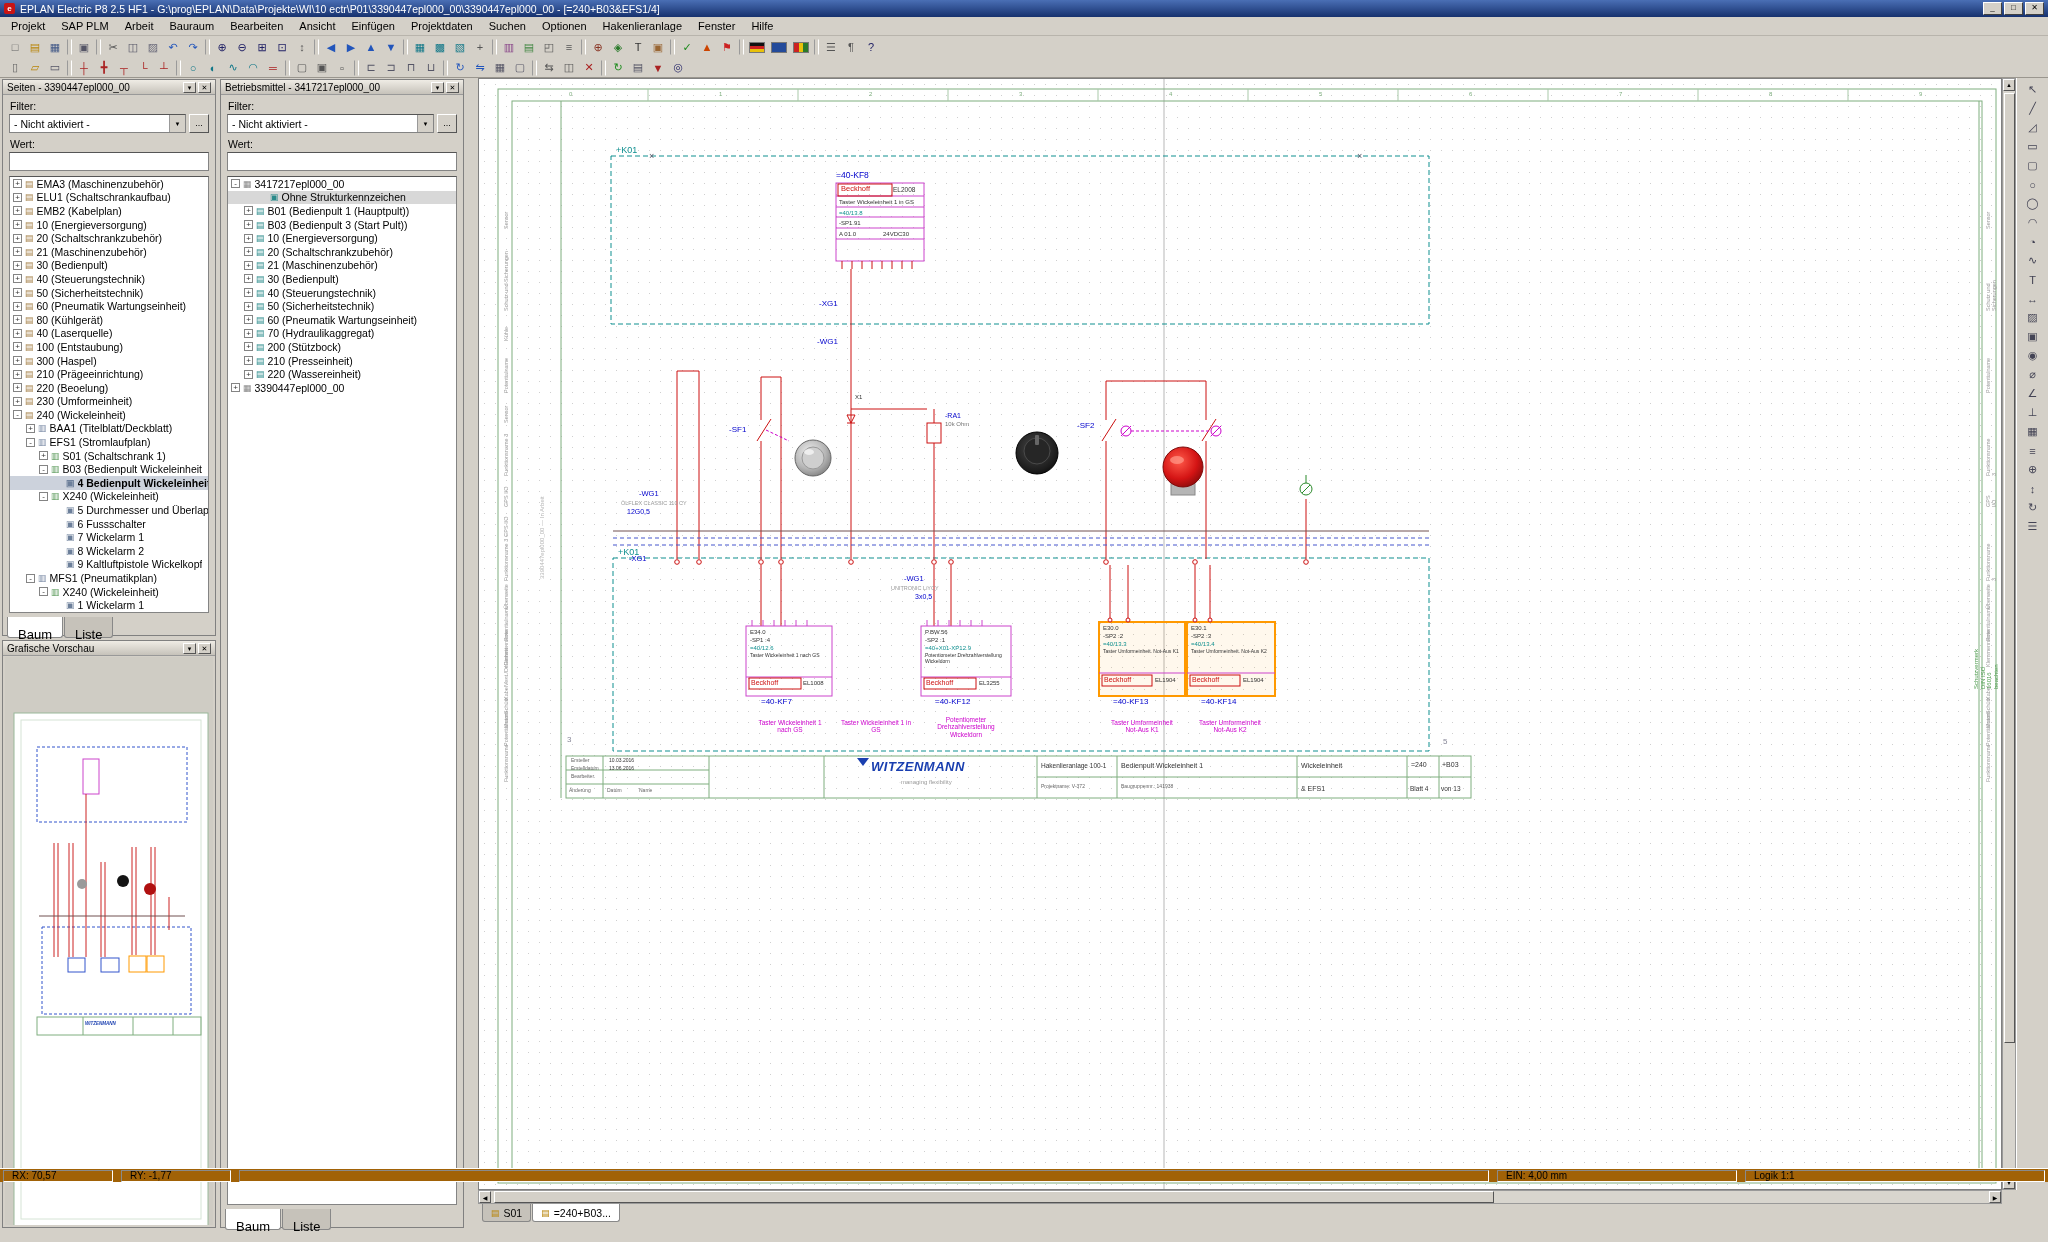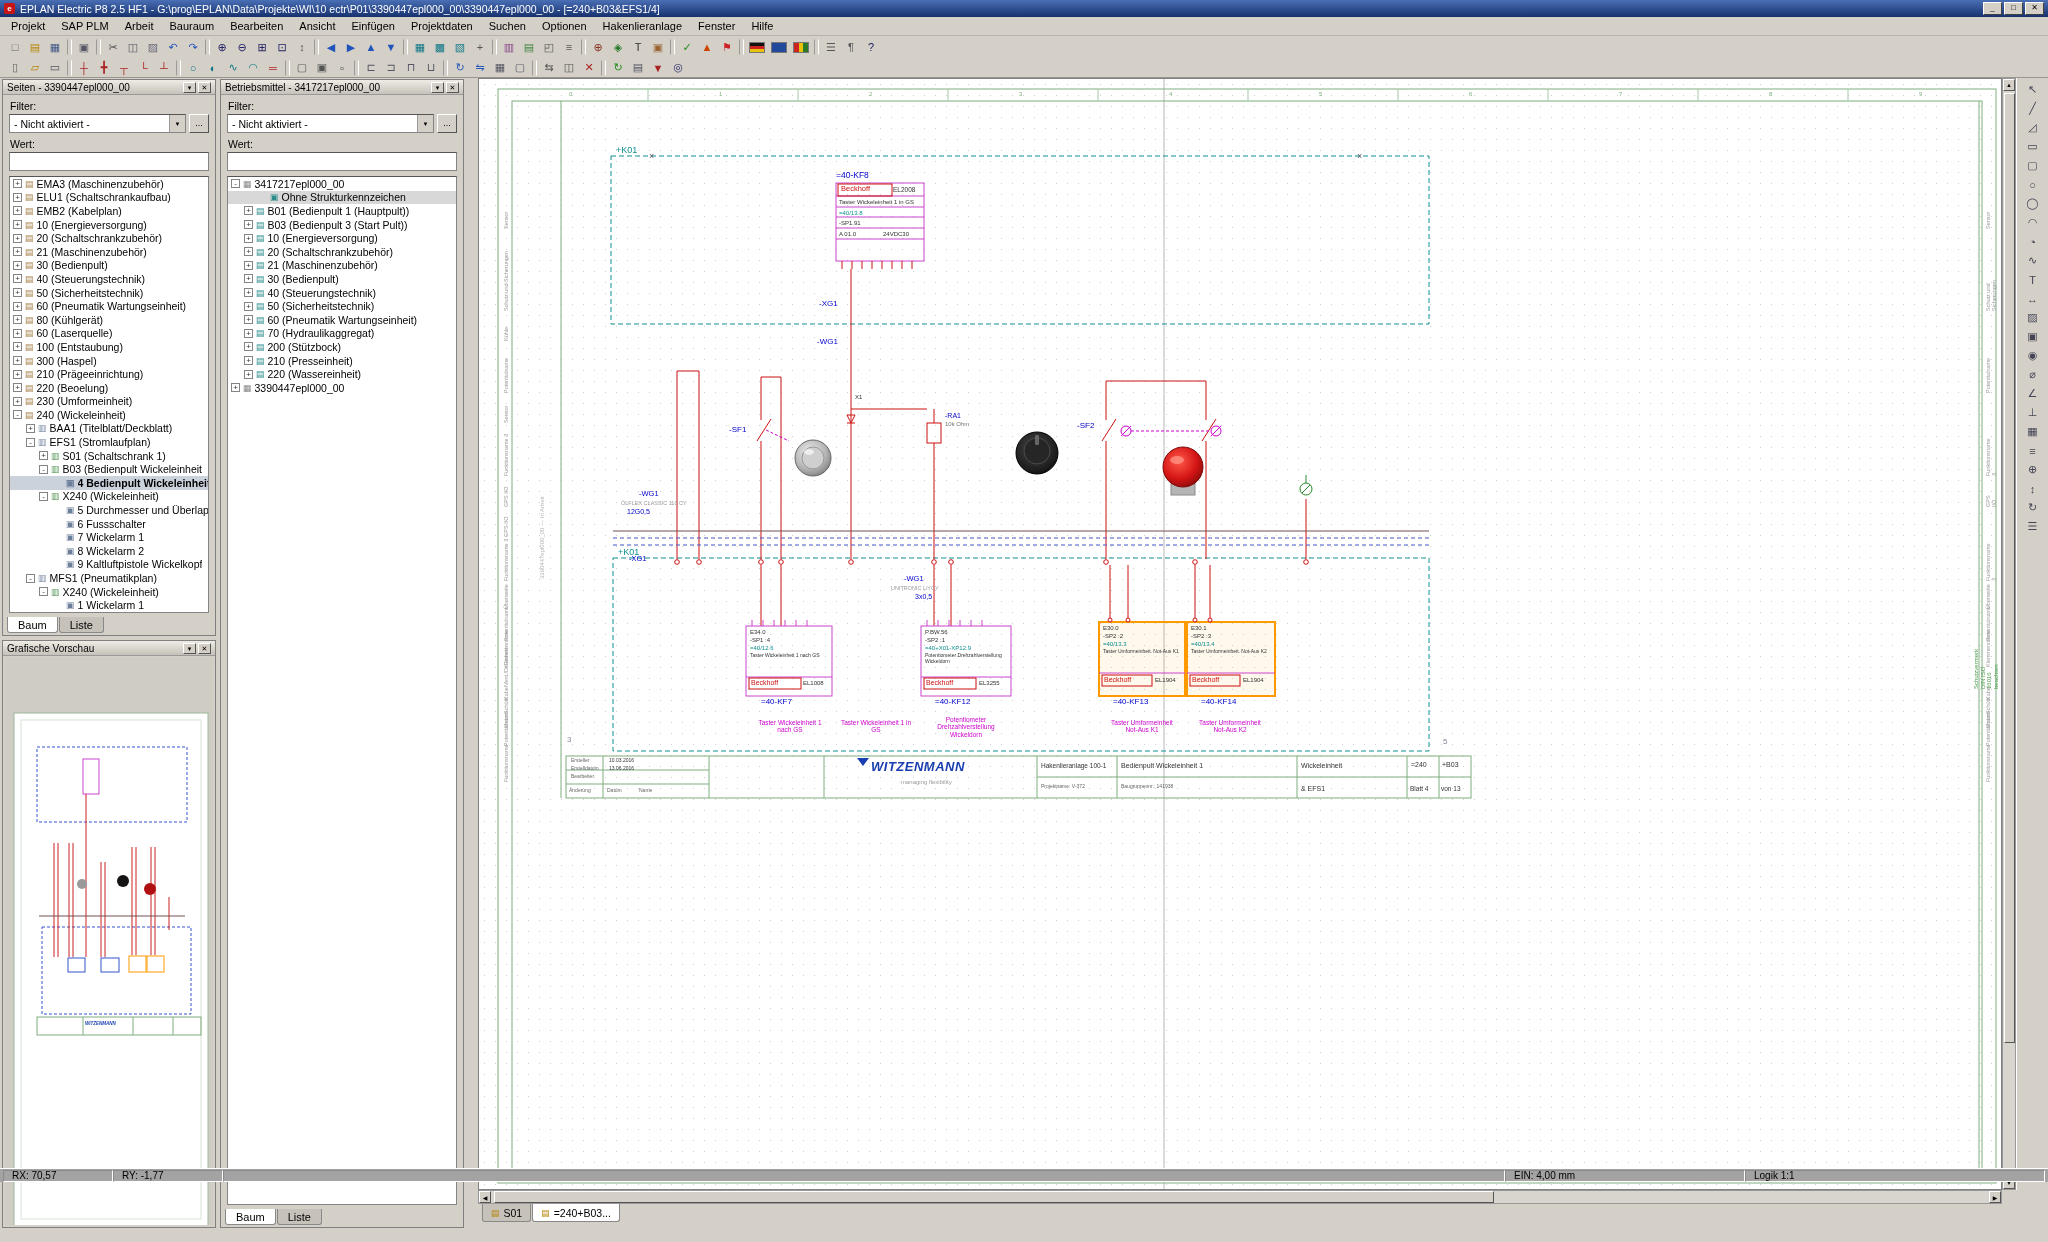--- a/index.html
+++ b/index.html
@@ -53,21 +53,21 @@
     overflow:hidden;font-size:10.5px}
   .tree-row{display:flex;align-items:center;height:13.6px;white-space:nowrap;padding-left:3px}
   .tree-row.sel{background:#ccd2dc;font-weight:bold}
   .tree-row.hl{background:#d8d8d8}
   .exp{width:9px;height:9px;flex:none;border:1px solid #848484;background:#fff;font-size:8px;
     line-height:7px;text-align:center;margin-right:3px;color:#333}
   .exp:empty{border:none;background:transparent}
   .ticon{font-size:9px;margin-right:3px;flex:none}
   .tlabel{overflow:hidden}
   .panel-tabs{position:absolute;left:4px;bottom:2px;display:flex;height:16px}
-  .ptab{padding:2px 10px;font-size:11px;border:1px solid #888;border-top:none;background:#c6c2ba;
+  .ptab{padding:10px 10px;font-size:13px;border:1px solid #888;border-top:none;background:#c6c2ba;
     border-radius:0 0 3px 3px;margin-right:1px}
   .ptab.active{background:#fff}
   
   .preview-body{position:absolute;left:2px;top:16px;right:2px;bottom:2px;background:#cfccc4;overflow:hidden}
   .preview-page{position:absolute;left:8px;top:55px}
   .preview-logo{position:absolute;font-size:4.5px;font-weight:bold;font-style:italic;color:#1a3fb0}
   
   .canvas{position:absolute;left:478px;top:78px;width:1524px;height:1112px;background:#fff;
     background-image:radial-gradient(#cfcfcf 0.8px,transparent 0.8px);background-size:11px 11px;
     overflow:hidden;border:1px solid #808080}
@@ -88,22 +88,22 @@
     border:1px solid #fff;border-right-color:#555;border-bottom-color:#555}
   .right-tools{position:absolute;left:2016px;top:78px;width:32px;height:1112px;background:#d4d0c8;
     border-left:1px solid #fff;display:flex;flex-direction:column;align-items:center;padding-top:2px}
   .rtbtn{width:20px;height:19px;display:flex;align-items:center;justify-content:center;font-size:11px;color:#445;flex:none}
   .page-tabs{position:absolute;left:478px;top:1204px;width:1524px;height:24px;background:#d4d0c8;
     display:flex;align-items:flex-start;padding-left:4px;gap:1px}
   .pagetab{display:flex;align-items:center;gap:4px;height:18px;padding:0 8px;font-size:10.5px;
     border:1px solid #888;border-top:none;background:#c6c2ba;border-radius:0 0 3px 3px;white-space:nowrap}
   .pagetab.active{background:#fff}
   .pagetab .pticon{font-size:9px;color:#b8860b}
-  .statusbar{position:absolute;left:0;top:1168px;width:2048px;height:14px;background:#a3a3a3;
-    border-top:1px solid #fff;display:flex;align-items:center;gap:0;padding:0 3px;font-size:10px}
+  .statusbar{position:absolute;left:0;top:1168px;width:2048px;height:14px;background:#a16207;
+    border-top:1px solid #fff;display:flex;align-items:center;gap:8px;padding:0 3px;font-size:10px}
   .sb-seg{height:12px;border:1px solid;border-color:#8a8a8a #fff #fff #8a8a8a;display:flex;
     align-items:center;padding:0 8px;white-space:nowrap}
   .sb-fill{flex:1}
 </style>
 </head>
 <body>
 
 <div id="root">
 
   <div class="titlebar">
@@ -468,21 +468,21 @@
         <span class="tlabel">60 (Pneumatik Wartungseinheit)</span>
       </div>
         <div class="tree-row" style="padding-left: 3px;">
         <span class="exp">+</span>
         <span class="ticon" style="color: rgb(165, 130, 74);">▤</span>
         <span class="tlabel">80 (Kühlgerät)</span>
       </div>
         <div class="tree-row" style="padding-left: 3px;">
         <span class="exp">+</span>
         <span class="ticon" style="color: rgb(165, 130, 74);">▤</span>
-        <span class="tlabel">60 (Laserquelle)</span>
+        <span class="tlabel">40 (Laserquelle)</span>
       </div>
         <div class="tree-row" style="padding-left: 3px;">
         <span class="exp">+</span>
         <span class="ticon" style="color: rgb(165, 130, 74);">▤</span>
         <span class="tlabel">100 (Entstaubung)</span>
       </div>
         <div class="tree-row" style="padding-left: 3px;">
         <span class="exp">+</span>
         <span class="ticon" style="color: rgb(165, 130, 74);">▤</span>
         <span class="tlabel">300 (Haspel)</span>

